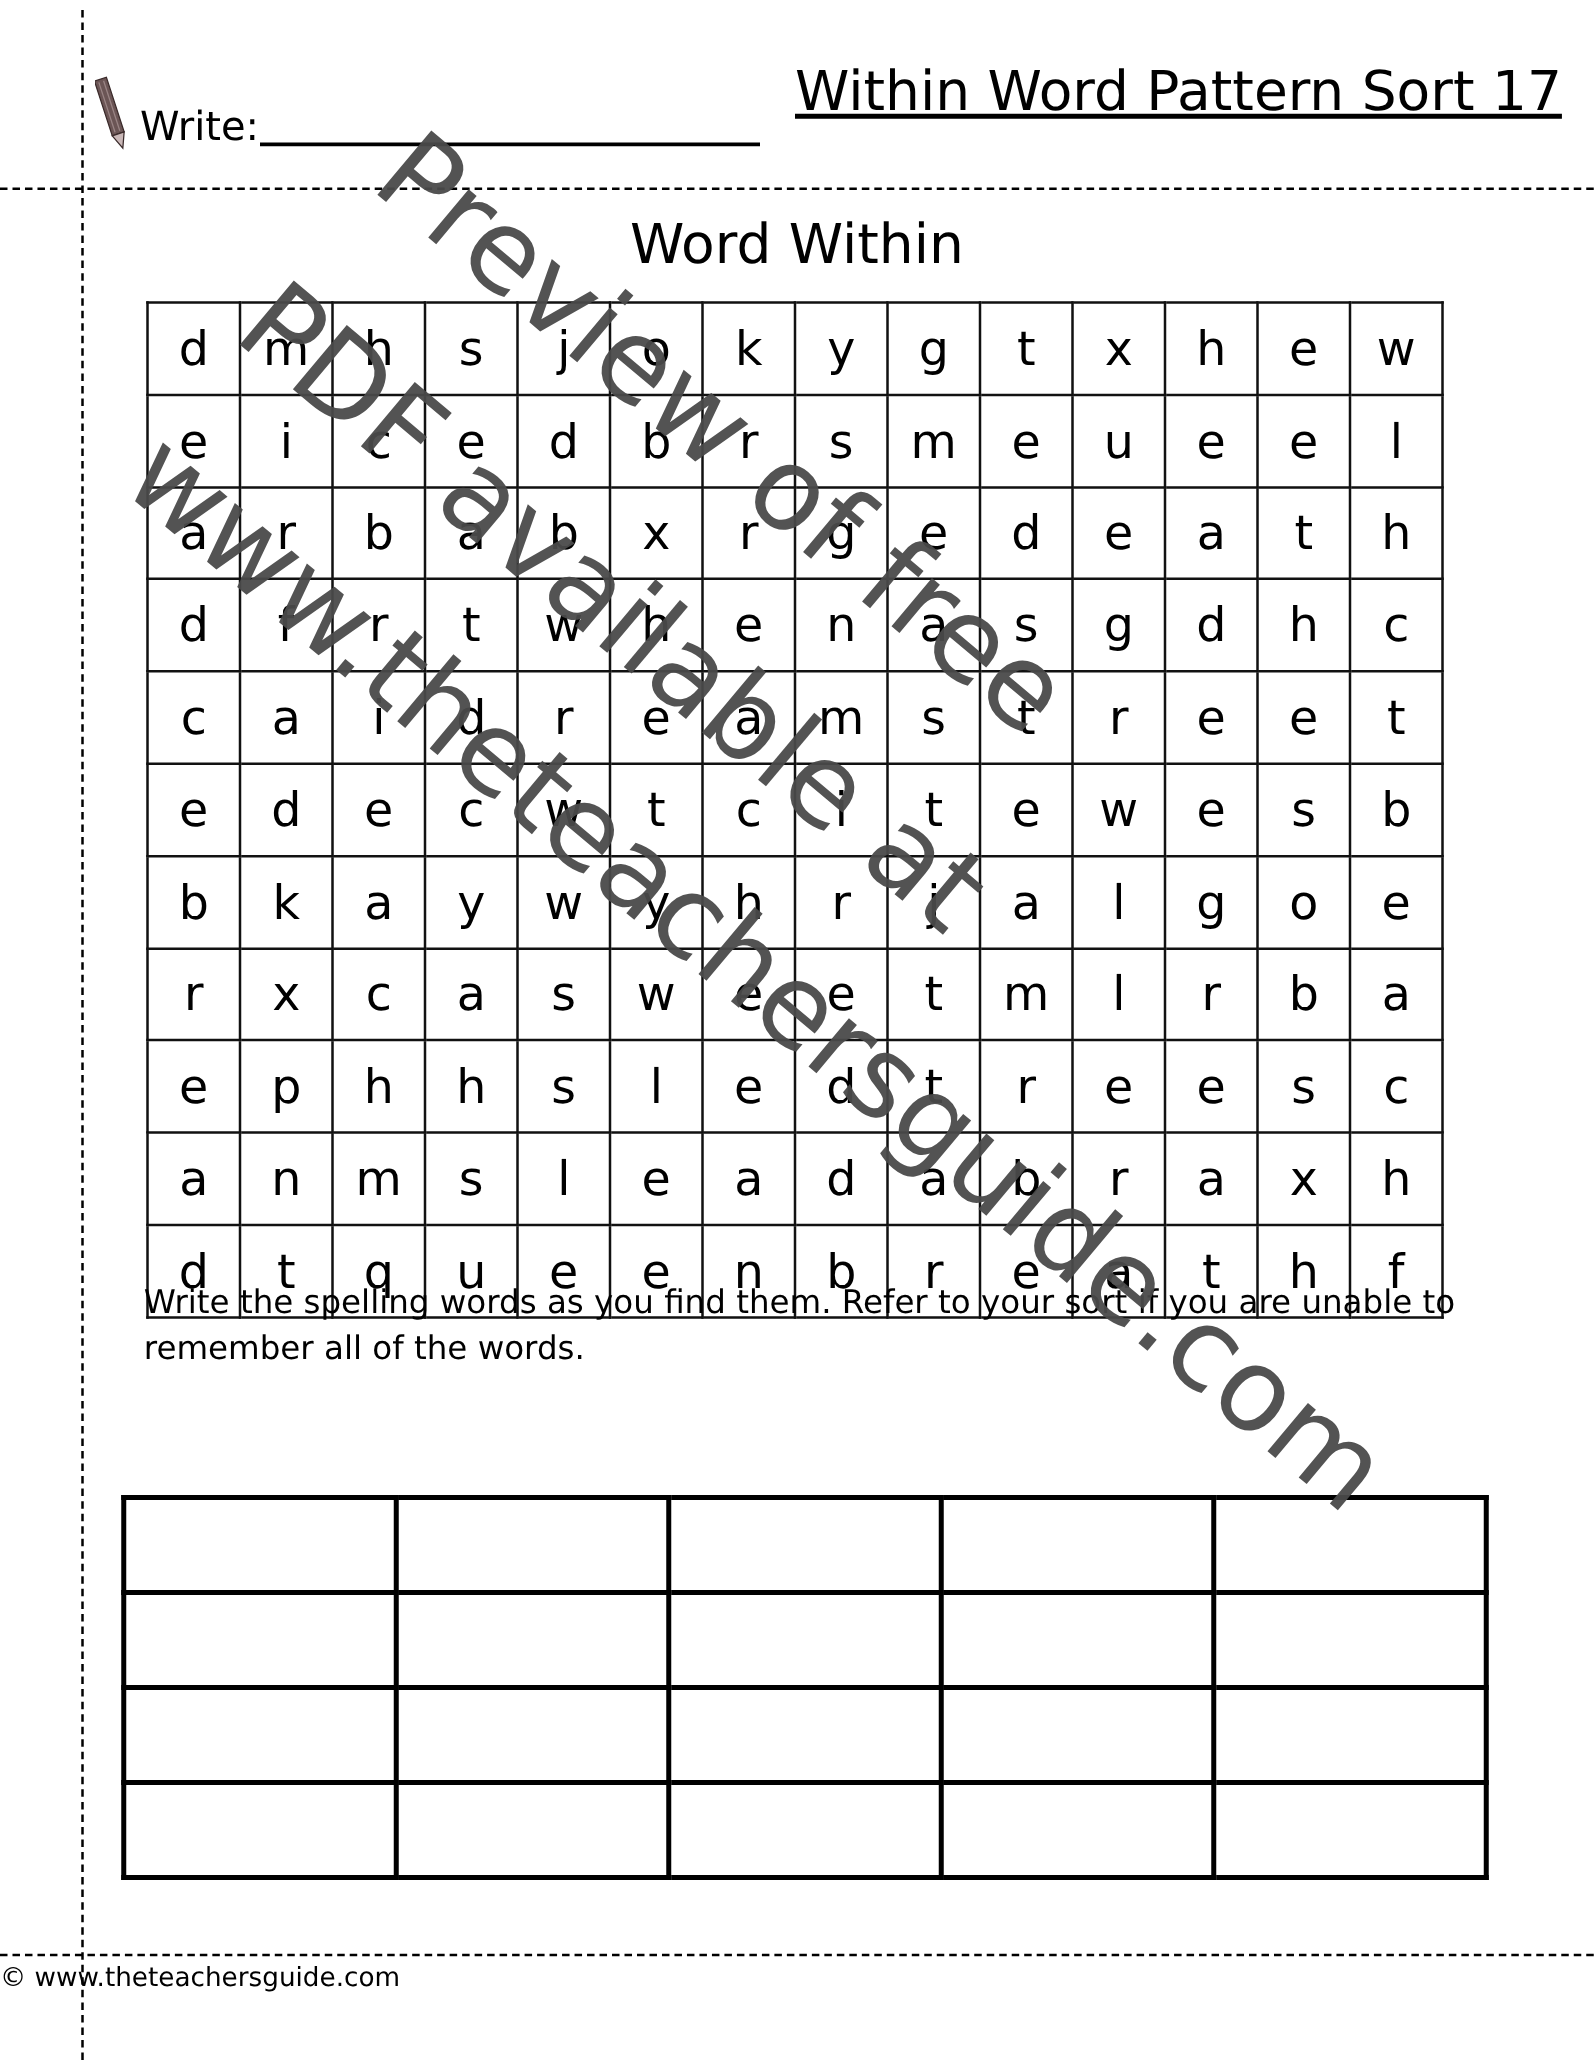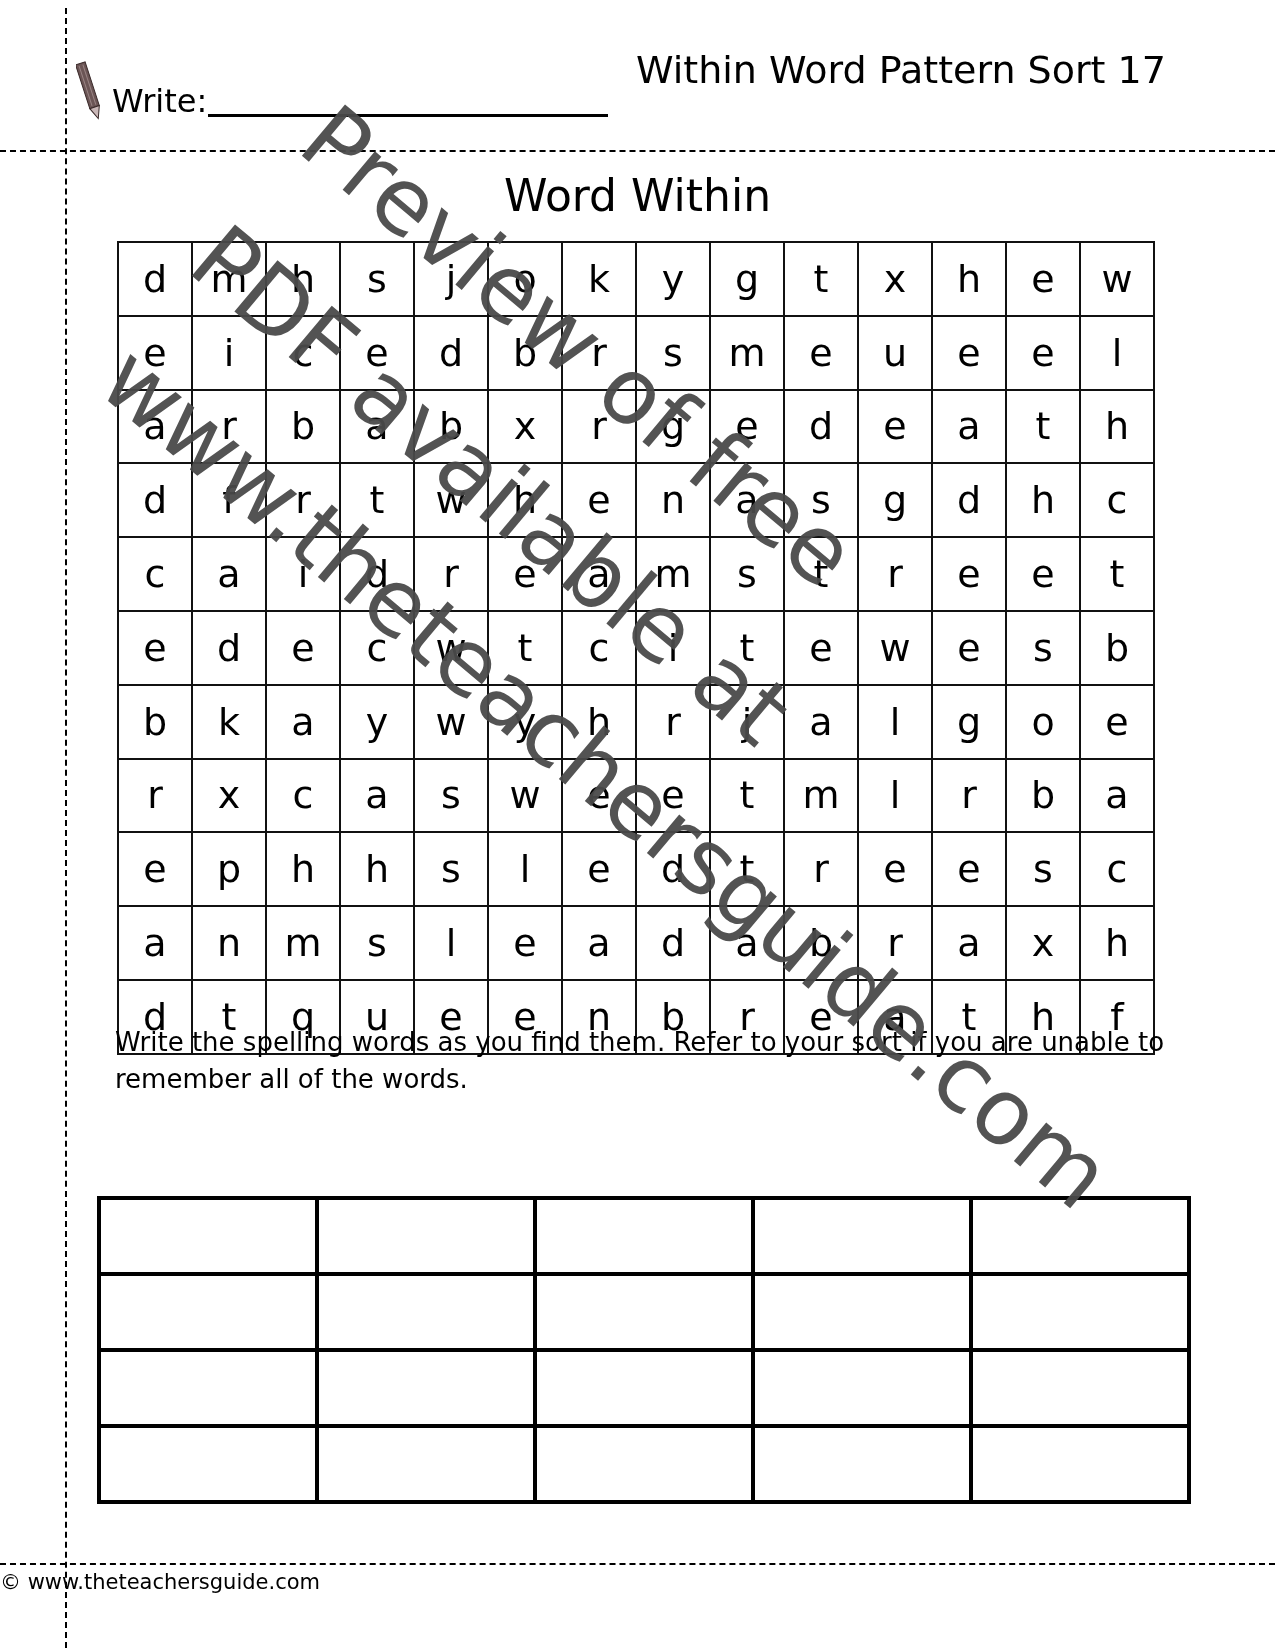--- a/index.html
+++ b/index.html
@@ -6,21 +6,21 @@
   body { width: 1275px; height: 1650px; position: relative; overflow: hidden;
          font-family: "DejaVu Sans", sans-serif; color: #000; }
   .vline { position: absolute; left: 65px; top: 8px; width: 0; height: 1640px;
            border-left: 2px dashed #000; }
   .hline { position: absolute; left: 0; width: 1275px; height: 0;
            border-top: 2px dashed #000; }
   .pencil { position: absolute; left: 76px; top: 58px; width: 26px; height: 64px; }
   .name-label { position: absolute; left: 112px; top: 82px; font-size: 32px; }
   .name-line { position: absolute; left: 208px; top: 114px; width: 400px; height: 0;
                border-top: 3px solid #000; }
-  .sort-title { position: absolute; left: 636px; top: 48px; font-size: 38px; }
+  .sort-title { position: absolute; left: 636px; top: 48px; font-size: 44px; text-decoration: underline; }
   .ws-title { position: absolute; left: 0; width: 1275px; text-align: center; top: 170px;
               font-size: 44px; }
   .grid { position: absolute; left: 117px; top: 241px; border-collapse: collapse; }
   .grid td { width: 72px; height: 71.8px; border: 2.5px solid #111; text-align: center;
              vertical-align: middle; font-size: 38px; padding: 0; }
   .instructions { position: absolute; left: 115px; top: 1024px; width: 1060px;
                   font-size: 26px; line-height: 37px; }
   .answers { position: absolute; left: 97px; top: 1196px; border-collapse: collapse; }
   .answers td { width: 214px; height: 72px; border: 4px solid #000; padding: 0; }
   .footer { position: absolute; left: 0; width: 1275px; text-align: left; top: 1570px;

